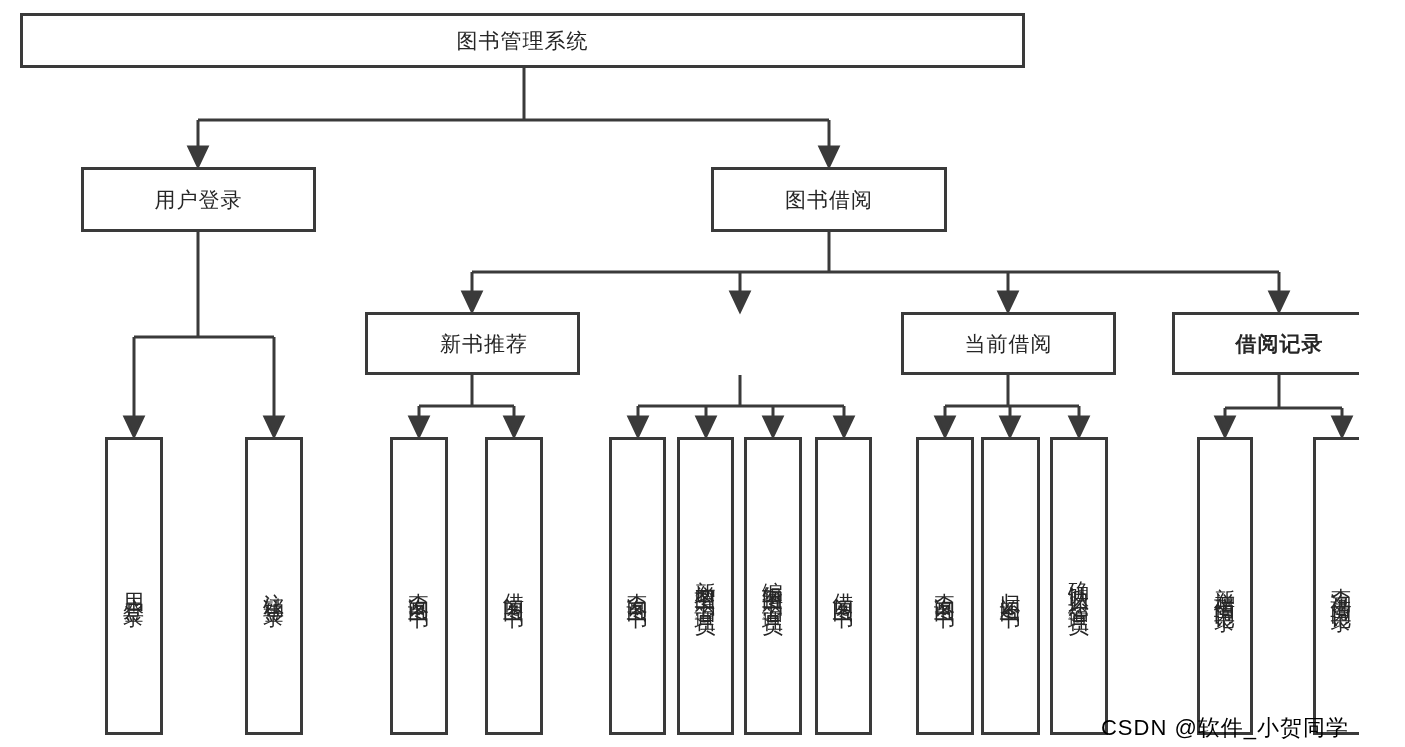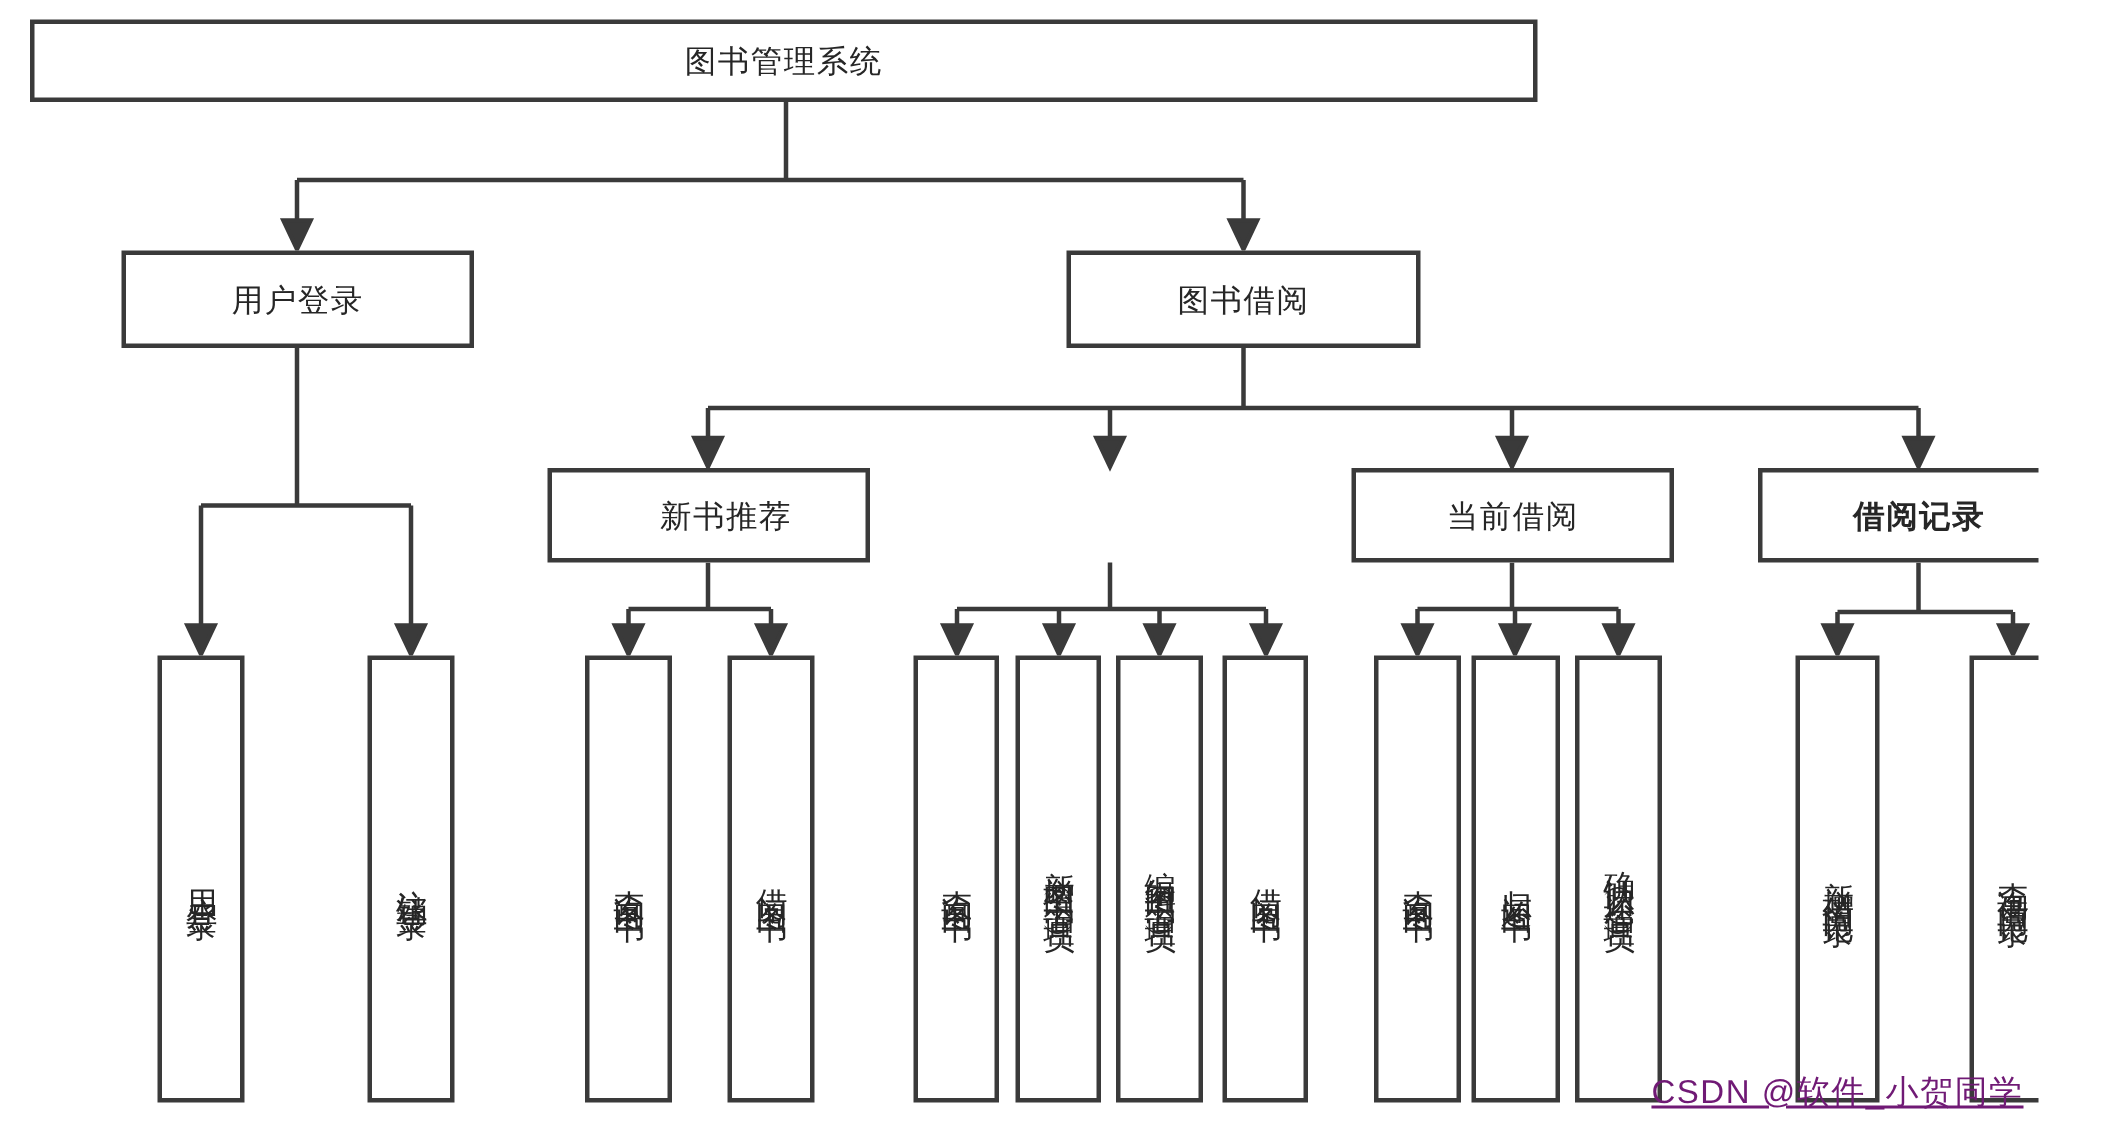--- a/index.html
+++ b/index.html
@@ -26,25 +26,24 @@
     writing-mode:vertical-rl;
     text-orientation:mixed;
     letter-spacing:5px;
     line-height:1;
     white-space:nowrap;
   }
   .watermark{
     position:absolute;
     right:10px;bottom:4px;
     font-size:22px;
-    color:#701a75;
+    color:#000000;
     letter-spacing:1px;
     z-index:2;
     white-space:nowrap;
-    text-decoration:underline;
   }
 </style>
 </head>
 <body>
 
 <div id="stage">
 
   <svg id="wires" width="1405" height="747" viewBox="0 0 1405 747">
 
     <g stroke="#3a3a3a" stroke-width="3" fill="#3a3a3a">

